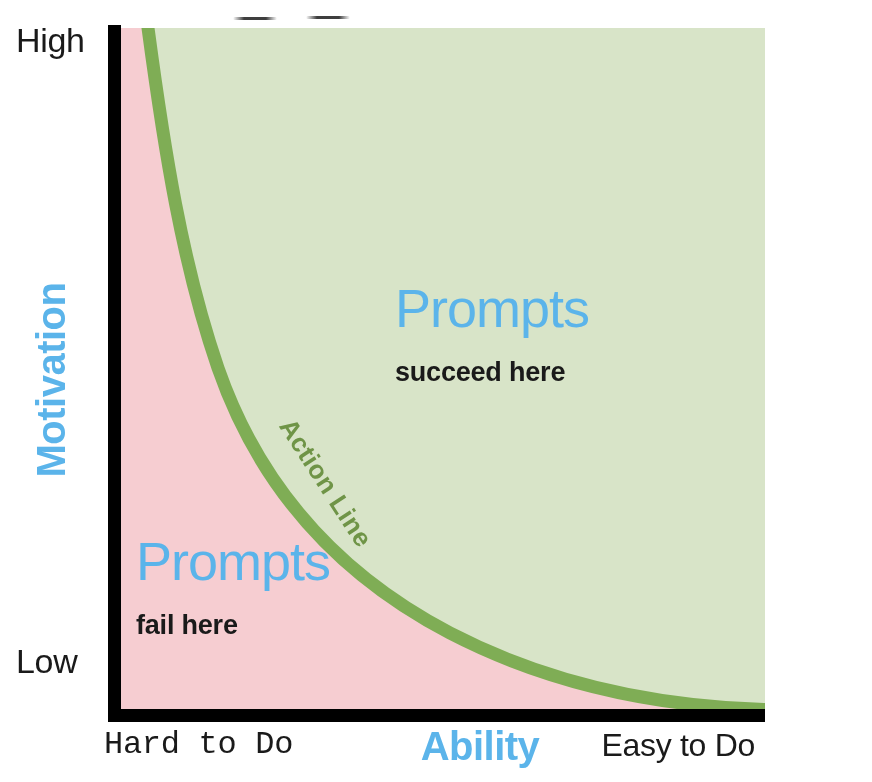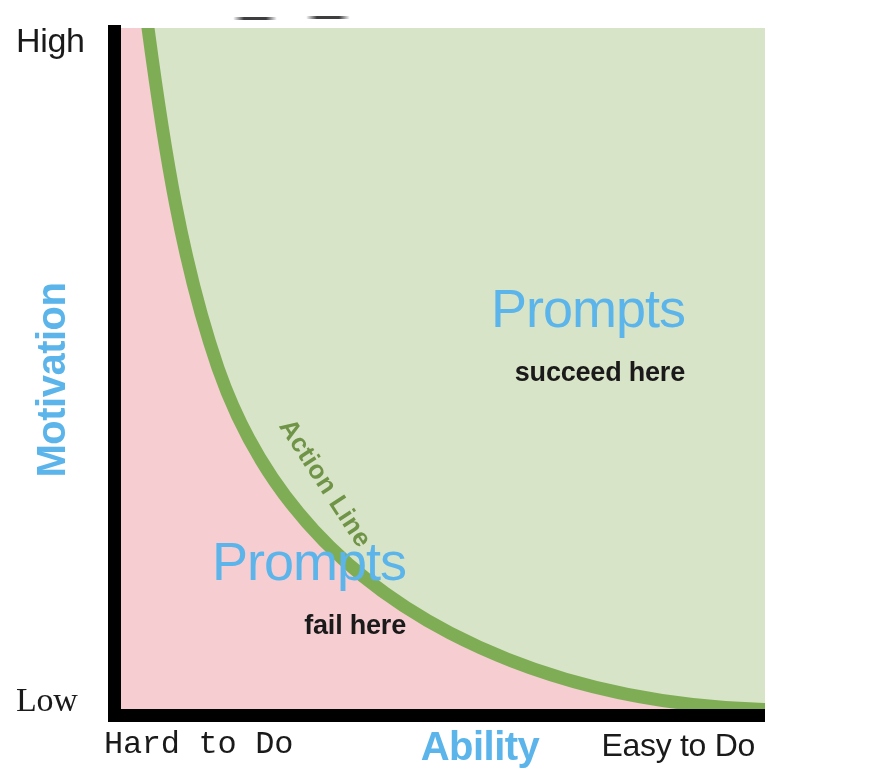--- a/index.html
+++ b/index.html
@@ -60,21 +60,21 @@
   .tick-label {
     position: absolute;
     color: #1a1a1a;
     font-size: 34px;
     font-weight: 400;
     letter-spacing: -0.3px;
     white-space: nowrap;
     line-height: 1;
   }
   .tick-high { left: 16px; top: 23px; }
-  .tick-low  { left: 16px; top: 683px; font-family: Liberation Serif, serif; }
+  .tick-low  { left: 16px; top: 644px; }
 
   
   .axis-title-y {
     position: absolute;
     left: -89px;
     top: 360px;
     width: 280px;
     text-align: center;
     transform: rotate(-90deg);
     transform-origin: 50% 50%;
@@ -134,21 +134,21 @@
     font-weight: 400;
     line-height: 1;
     margin-top: 6px;
     letter-spacing: -0.2px;
     white-space: nowrap;
   }
 
   
   .zone {
     position: absolute;
-    text-align: right;
+    text-align: left;
     white-space: nowrap;
   }
   .zone-title {
     color: #5bb4ea;
     font-size: 54px;
     font-weight: 400;
     line-height: 1;
     letter-spacing: -1px;
   }
   .zone-sub {

